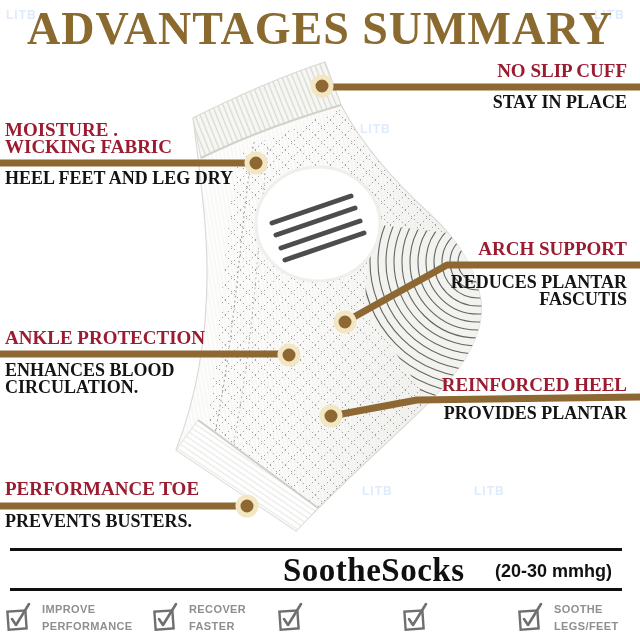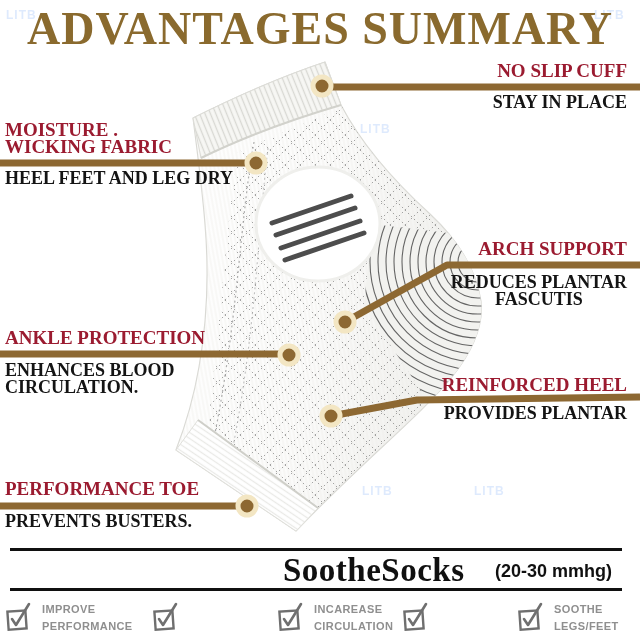--- a/index.html
+++ b/index.html
@@ -18,21 +18,21 @@
   
   .co-head{
     font-size:19px;font-weight:700;color:#9b1b30;
     line-height:17px;white-space:pre-line;
   }
   .co-body{
     font-size:18px;font-weight:700;color:#141414;
     line-height:17px;white-space:pre-line;
   }
   .al-left{left:5px;text-align:left;font-family:Liberation Serif, serif;}
-  .al-right{right:13px;text-align:center;}
+  .al-right{right:13px;text-align:right;}
   
   .rule{left:10px;width:612px;height:3px;background:#101010;}
   .brand-name{
     top:552px;left:283px;font-size:33px;font-weight:700;color:#101010;
     letter-spacing:0.5px;white-space:nowrap;
   }
   .brand-spec{
     top:561px;left:495px;font-size:18px;font-weight:700;color:#101010;
     font-family:"Liberation Sans", sans-serif;white-space:nowrap;
   }
@@ -205,30 +205,30 @@
   <div class="label">IMPROVE
 PERFORMANCE</div>
 </div>
 <div class="abs feature" style="left:151px">
   <svg class="checkbox" viewBox="0 0 30 32">
     <g transform="rotate(-4 14 20)">
         <rect x="4" y="11" width="18" height="18" fill="none" stroke="#6f6f6f" stroke-width="2.4"></rect>
       </g>
     <path d="M8,19 L12,25 L25,4" fill="none" stroke="#6f6f6f" stroke-width="2.6" stroke-linecap="round" stroke-linejoin="round"></path>
   </svg>
+  <div class="label">RECOVER
+FASTER</div>
 </div>
 <div class="abs feature" style="left:276px">
   <svg class="checkbox" viewBox="0 0 30 32">
     <g transform="rotate(-4 14 20)">
         <rect x="4" y="11" width="18" height="18" fill="none" stroke="#6f6f6f" stroke-width="2.4"></rect>
       </g>
     <path d="M8,19 L12,25 L25,4" fill="none" stroke="#6f6f6f" stroke-width="2.6" stroke-linecap="round" stroke-linejoin="round"></path>
   </svg>
-  <div class="label">INCAREASE
-CIRCULATION</div>
 </div>
 <div class="abs feature" style="left:401px">
   <svg class="checkbox" viewBox="0 0 30 32">
     <g transform="rotate(-4 14 20)">
         <rect x="4" y="11" width="18" height="18" fill="none" stroke="#6f6f6f" stroke-width="2.4"></rect>
       </g>
     <path d="M8,19 L12,25 L25,4" fill="none" stroke="#6f6f6f" stroke-width="2.6" stroke-linecap="round" stroke-linejoin="round"></path>
   </svg>
 </div>
 <div class="abs feature" style="left:516px">

